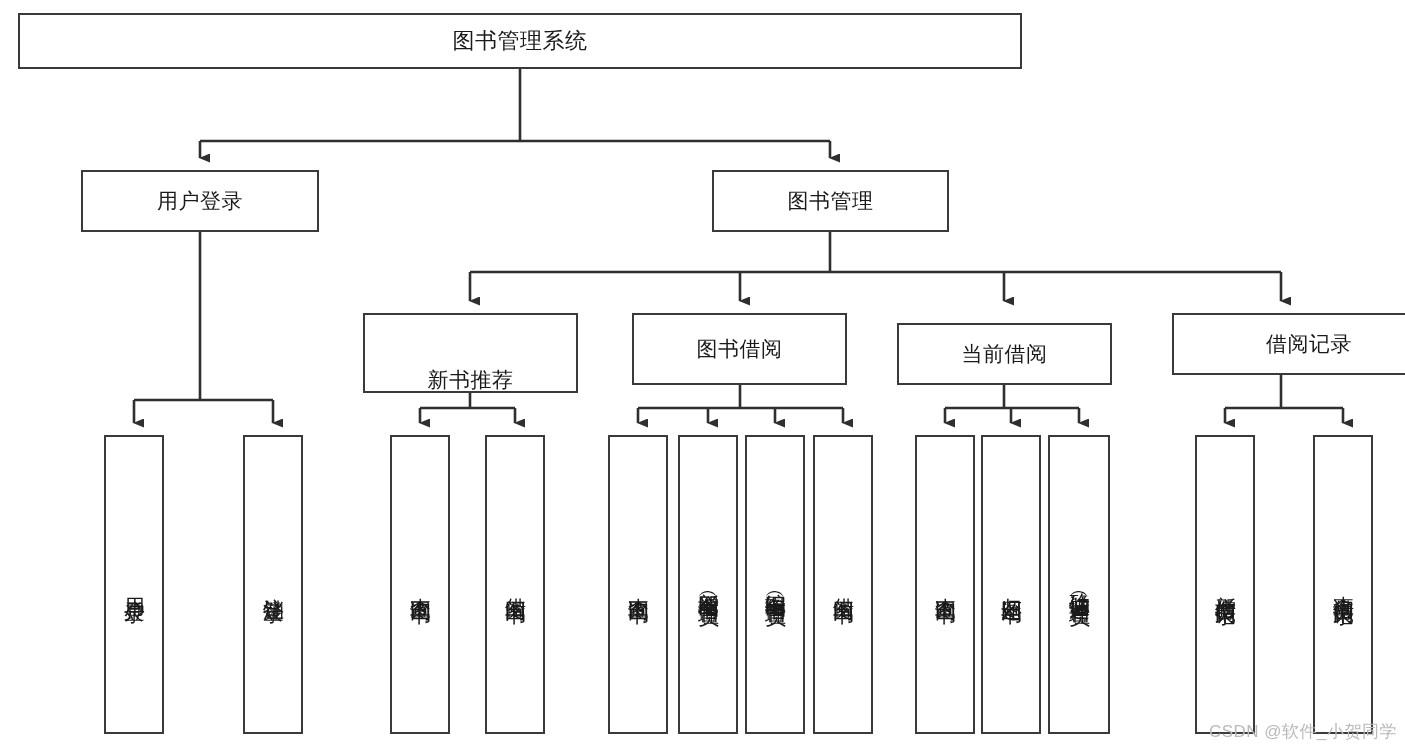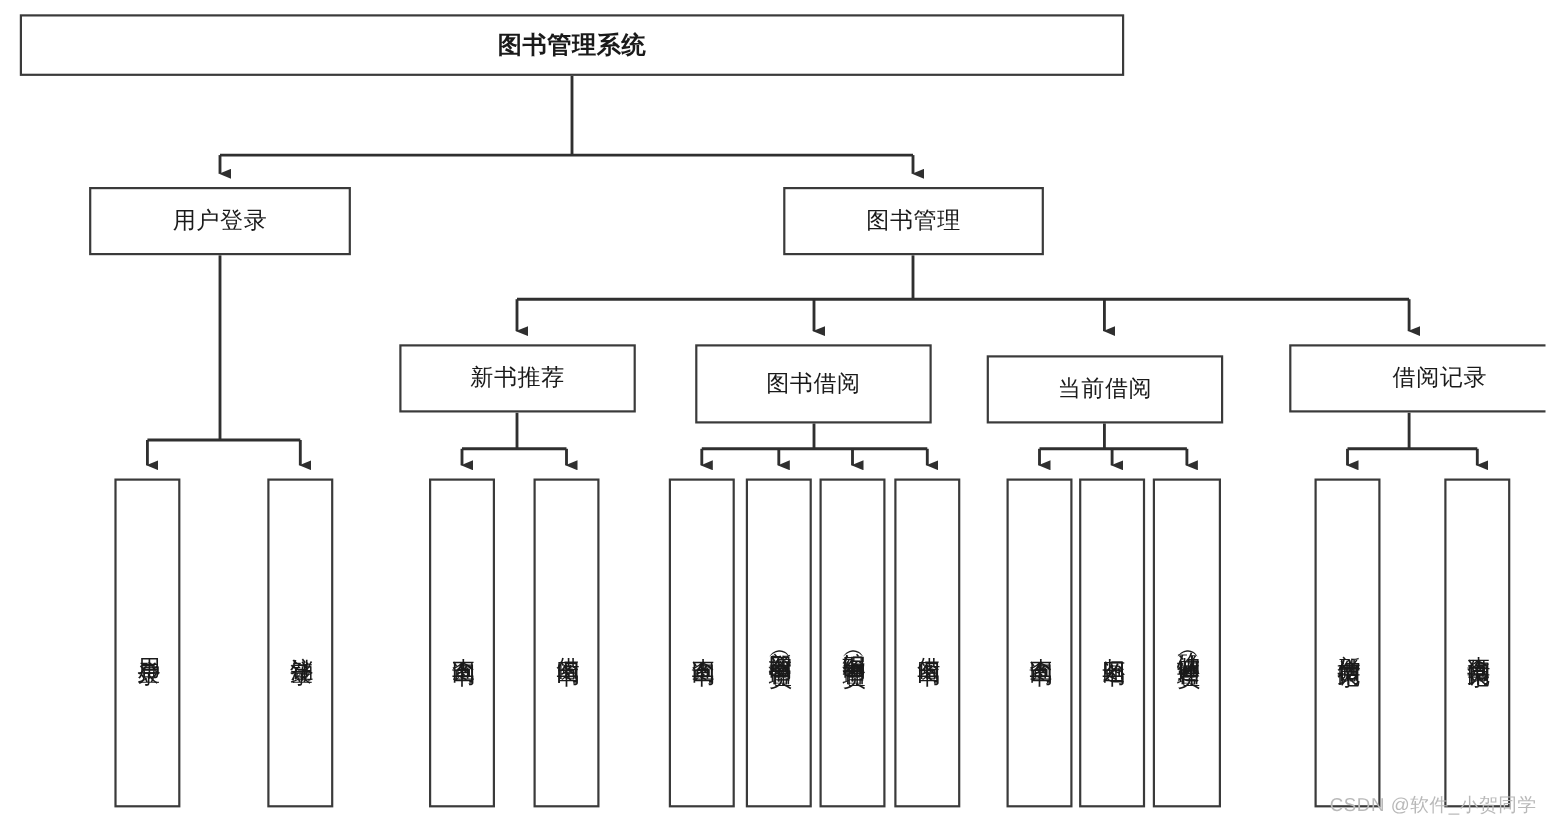--- a/index.html
+++ b/index.html
@@ -117,32 +117,32 @@
       <path d="M1011,408 L1011,423" marker-end="url(#arrow)"></path>
       <path d="M1079,408 L1079,423" marker-end="url(#arrow)"></path>
 
       <path d="M1281,375 L1281,408"></path>
       <path d="M1225,408 L1343,408"></path>
       <path d="M1225,408 L1225,423" marker-end="url(#arrow)"></path>
       <path d="M1343,408 L1343,423" marker-end="url(#arrow)"></path>
     </g>
   </svg>
 
-  <div class="node horiz root" style="left:18px;top:13px;width:1004px;height:56px;font-weight:bold;">
+  <div class="node horiz root" style="left:18px;top:13px;width:1004px;height:56px;">
     <span>图书管理系统</span>
   </div>
 
   <div class="node horiz" style="left:81px;top:170px;width:238px;height:62px;">
     <span>用户登录</span>
   </div>
   <div class="node horiz" style="left:712px;top:170px;width:237px;height:62px;text-align:right;">
     <span>图书管理</span>
   </div>
 
-  <div class="node horiz" style="left:363px;top:313px;width:215px;height:62px;">
+  <div class="node horiz" style="left:363px;top:313px;width:215px;height:80px;align-items:flex-end;">
     <span>新书推荐</span>
   </div>
   <div class="node horiz" style="left:632px;top:313px;width:215px;height:72px;align-items:center;">
     <span>图书借阅</span>
   </div>
   <div class="node horiz" style="left:897px;top:313px;width:215px;height:62px;margin-top:10px;">
     <span>当前借阅</span>
   </div>
   <div class="node horiz" style="left:1172px;top:313px;width:250px;height:62px;padding-left:24px;">
     <span>借阅记录</span>

